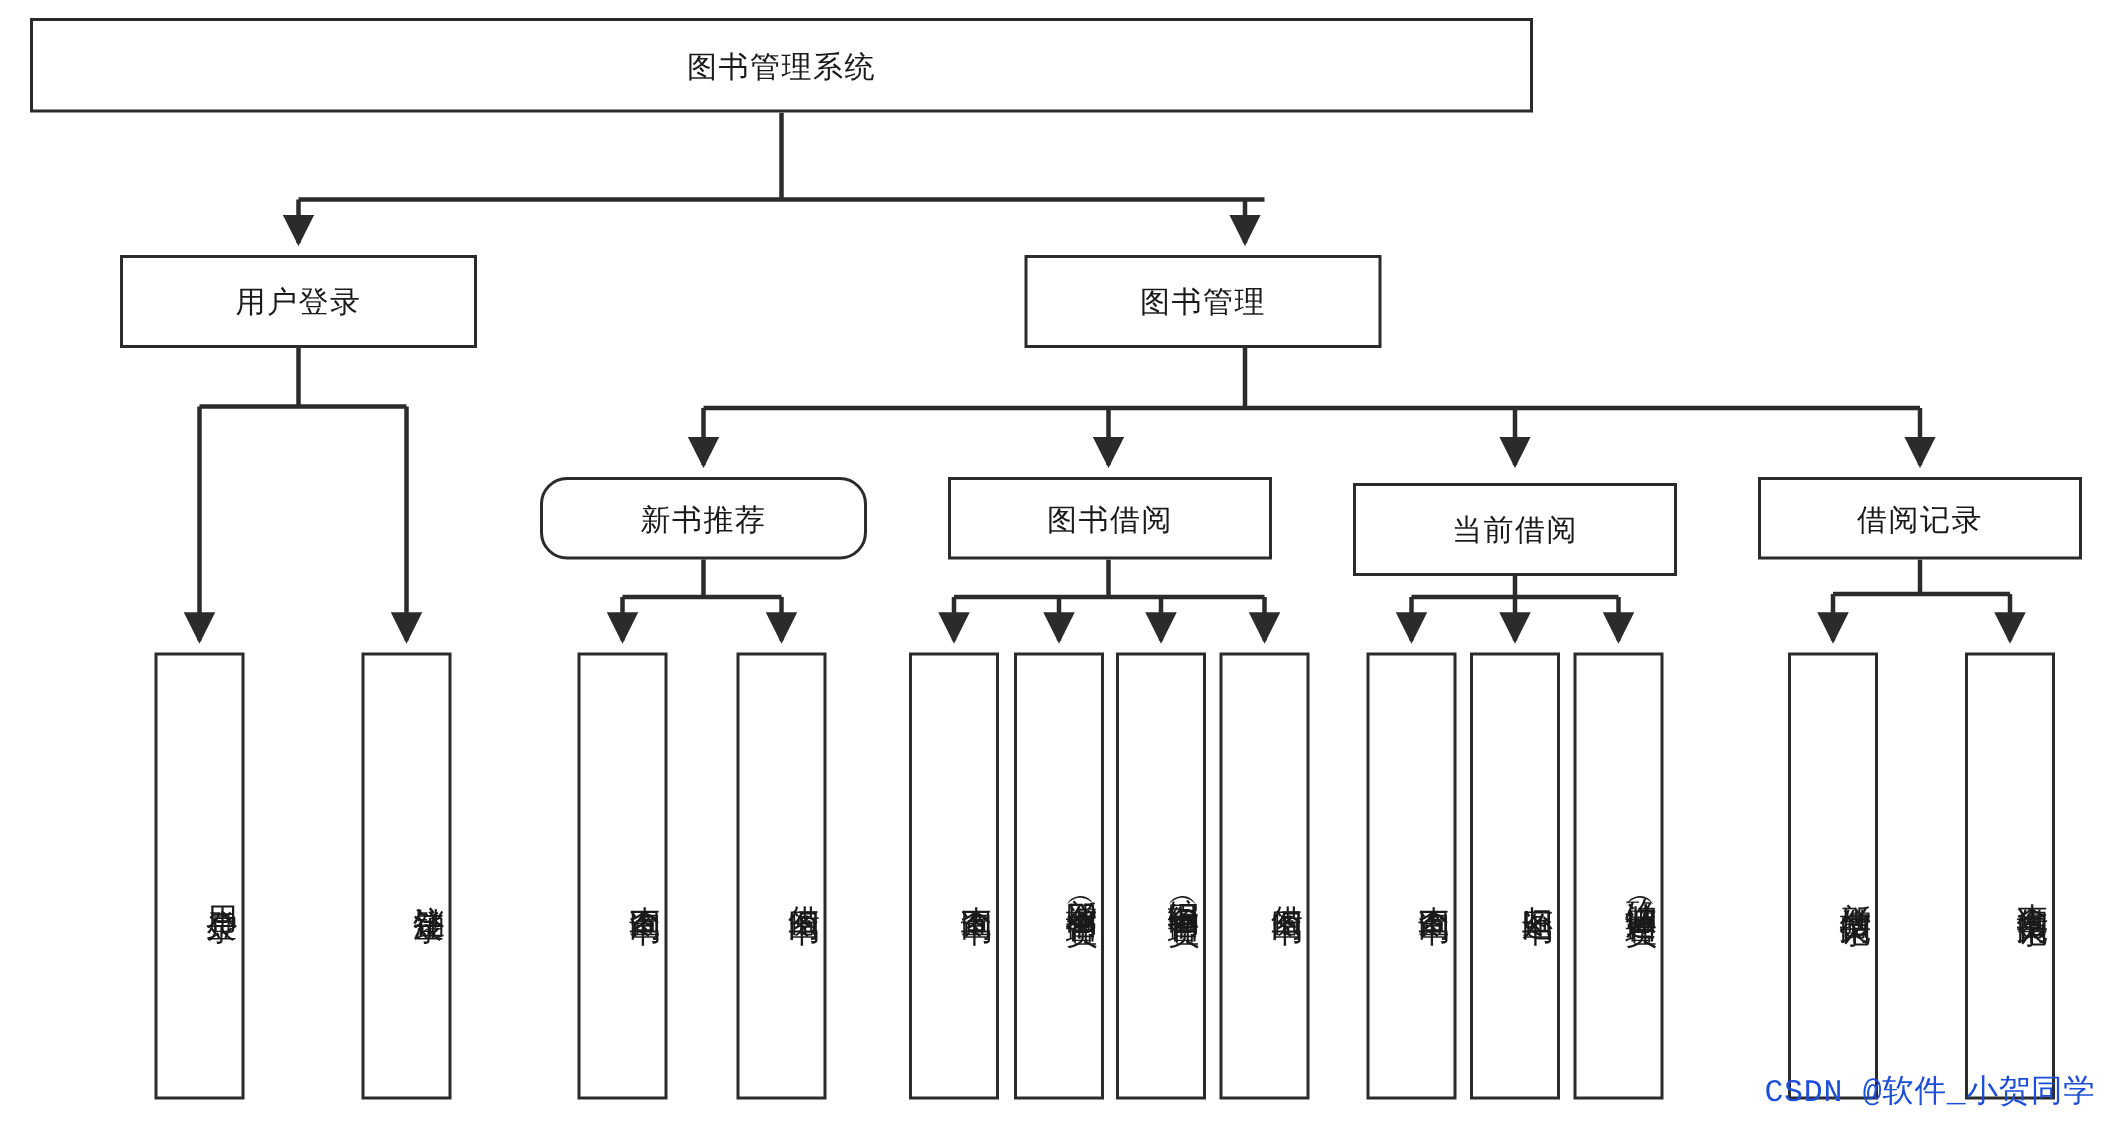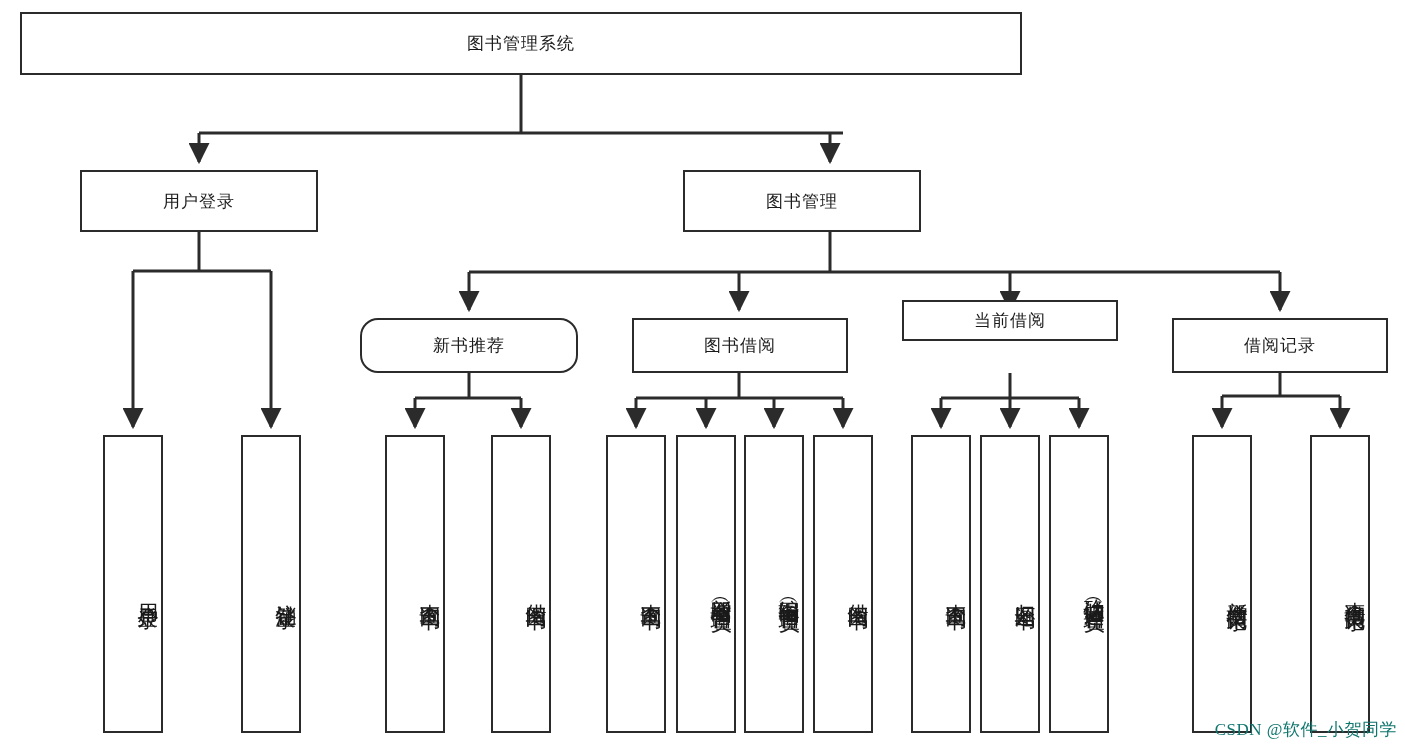--- a/index.html
+++ b/index.html
@@ -32,21 +32,21 @@
     border: 2px solid #2b2b2b;
     background: #ffffff;
     display: flex;
     align-items: center;
     justify-content: center;
     text-align: center;
     color: #1a1a1a;
     z-index: 3;
   }
   .node.horiz {
-    font-size: 17px;
+    font-size: 20px;
     line-height: 1.2;
     letter-spacing: 1px;
   }
   .node.vert {
     writing-mode: vertical-rl;
     text-orientation: upright;
     font-size: 21px;
     line-height: 1.25;
     letter-spacing: 2px;
     padding-top: 14px;
@@ -56,26 +56,26 @@
   .node .label {
     display: block;
   }
   .node.vert .label {
     white-space: nowrap;
   }
   #watermark {
     position: absolute;
     right: 8px;
     bottom: 6px;
-    font-size: 17px;
-    color: #0f766e;
+    font-size: 21px;
+    color: #1d4ed8;
     letter-spacing: 0.5px;
     z-index: 9;
     white-space: nowrap;
-    font-family: Liberation Serif, serif;
+    font-family: Liberation Mono, monospace;
   }
 </style>
 </head>
 <body>
 
 <div id="canvas">
 
   <svg id="edges" viewBox="0 0 1405 747" width="1405" height="747">
     <defs>
       <marker id="arrow" viewBox="0 0 10 10" refX="9" refY="5" markerWidth="7" markerHeight="7" orient="auto-start-reverse">
@@ -136,21 +136,21 @@
   <div class="node horiz" style="left:683px; top:170px; width:238px; height:62px;">
     <span class="label">图书管理</span>
   </div>
 
   <div class="node horiz" style="left:360px; top:318px; width:218px; height:55px;border-radius:18px;">
     <span class="label">新书推荐</span>
   </div>
   <div class="node horiz" style="left:632px; top:318px; width:216px; height:55px;">
     <span class="label">图书借阅</span>
   </div>
-  <div class="node horiz" style="left:902px; top:300px; width:216px; height:41px;">
+  <div class="node horiz" style="left:902px; top:322px; width:216px; height:62px;">
     <span class="label">当前借阅</span>
   </div>
   <div class="node horiz" style="left:1172px; top:318px; width:216px; height:55px;">
     <span class="label">借阅记录</span>
   </div>
 
   <div class="node vert" style="left:103px; top:435px; width:60px; height:298px;">
     <span class="label">用户登录</span>
   </div>
   <div class="node vert" style="left:241px; top:435px; width:60px; height:298px;">

